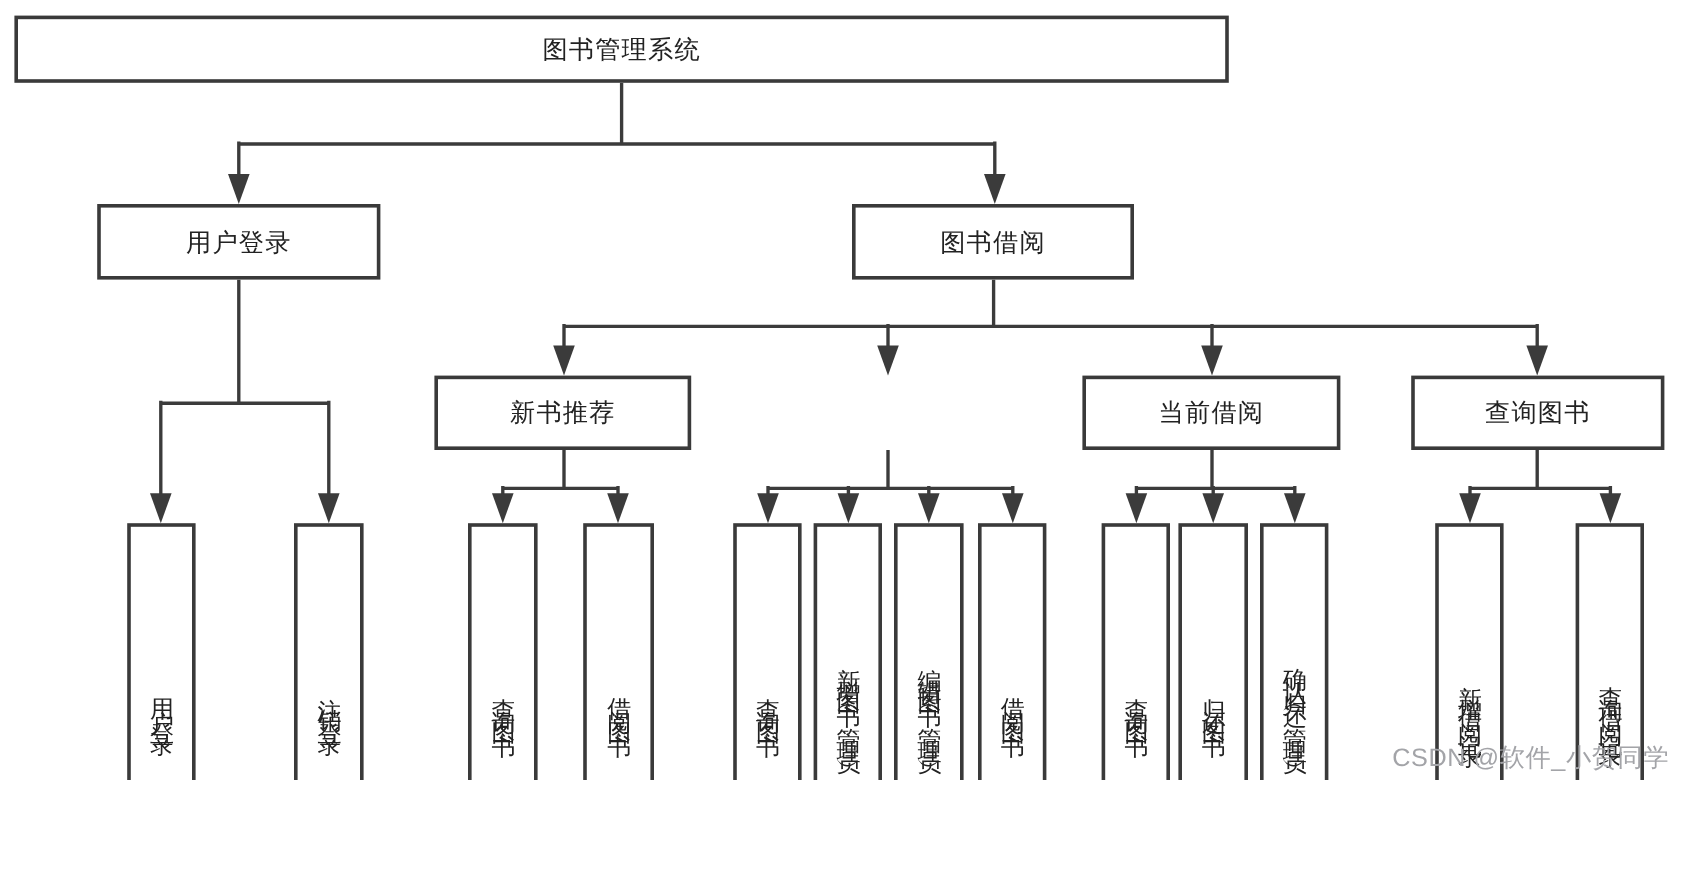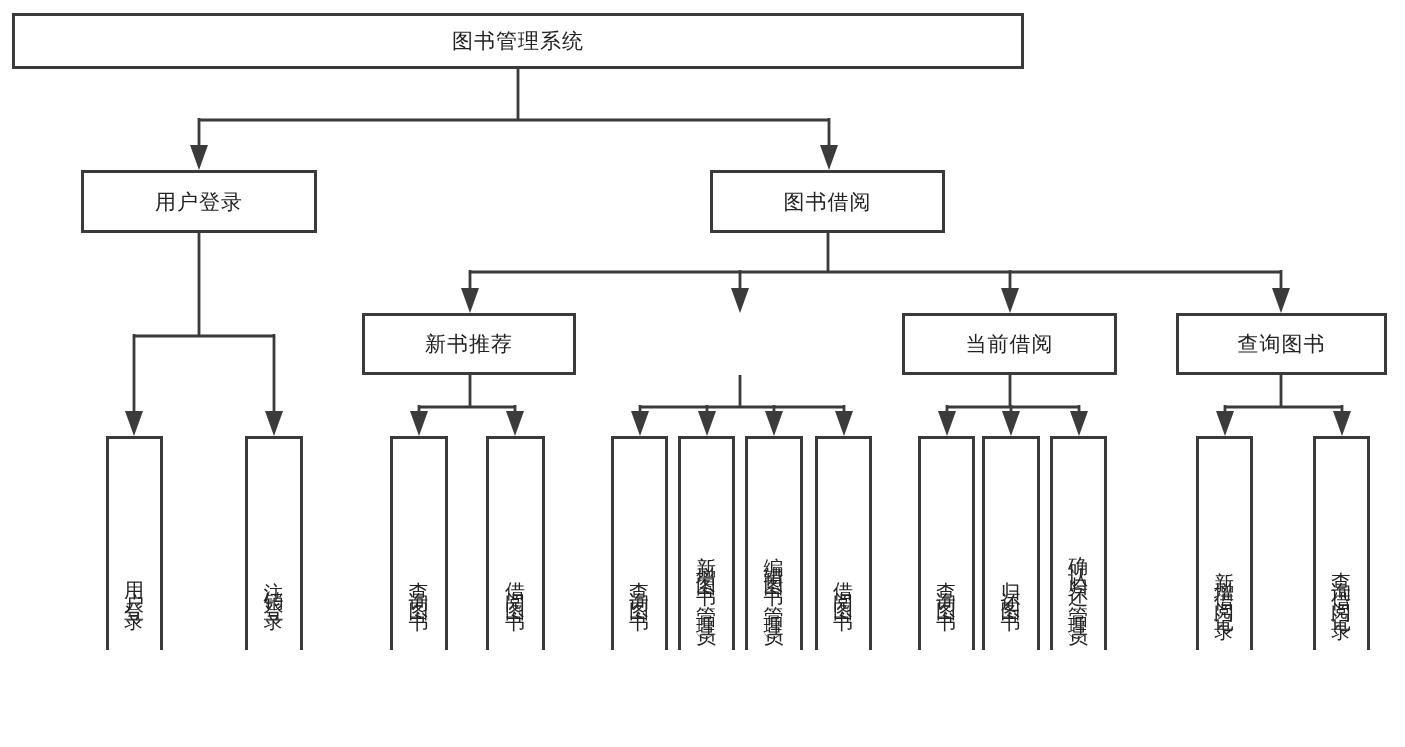--- a/index.html
+++ b/index.html
@@ -165,14 +165,15 @@
     <span>确认归还（管理员）</span>
   </div>
 
   <div class="node v" style="left:1196px; top:436px; width:57px; height:299px">
     <span>新增借阅记录</span>
   </div>
   <div class="node v" style="left:1313px; top:436px; width:57px; height:299px">
     <span>查询借阅记录</span>
   </div>
 
+  <div class="watermark">CSDN @软件_小贺同学</div>
 
 </div>
 
 </body></html>

